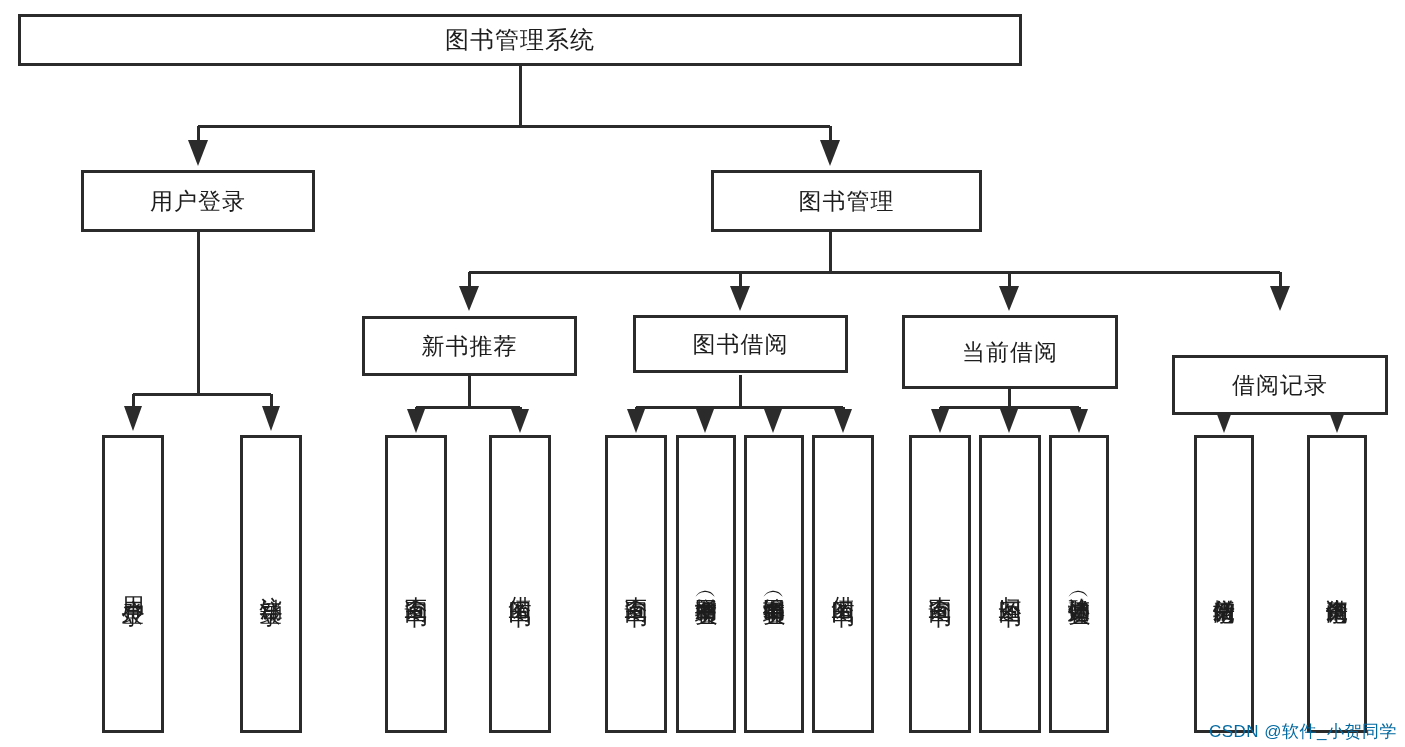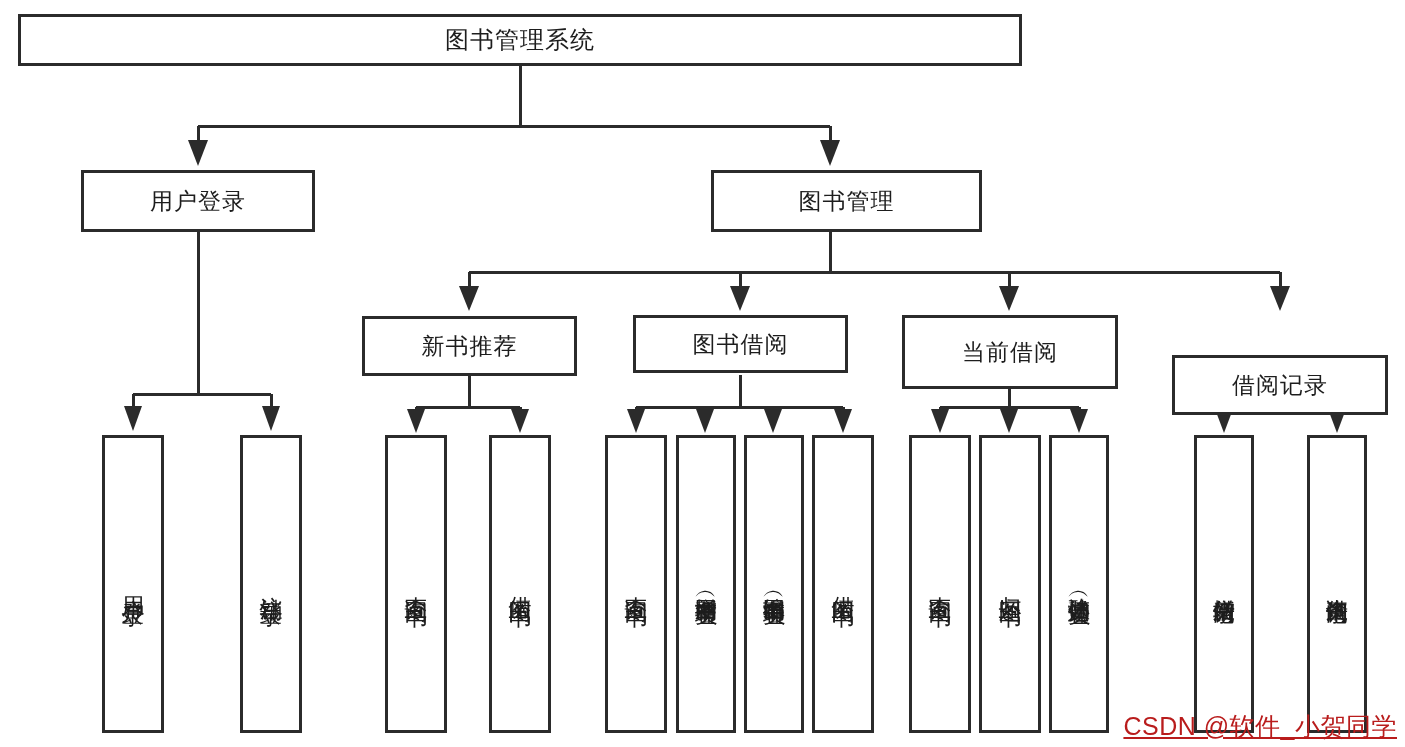--- a/index.html
+++ b/index.html
@@ -66,26 +66,25 @@
     color:#1d1d1d;
     white-space:nowrap;
   }
   .leaf.long .vtext{ font-size:22px; letter-spacing:1px; }
 
   
   #watermark{
     position:absolute;
     right:8px;
     bottom:4px;
-    font-size:25px;
-    color:#b91c1c;
+    font-size:17px;
+    color:#0369a1;
     letter-spacing:0.5px;
     white-space:nowrap;
     user-select:none;
-    text-decoration:underline;
   }
 </style>
 </head>
 <body>
 
 <div id="canvas">
 
   <svg id="wires" viewBox="0 0 1405 747" xmlns="http://www.w3.org/2000/svg">
 
     <line x1="520" y1="66" x2="520" y2="126"></line>

